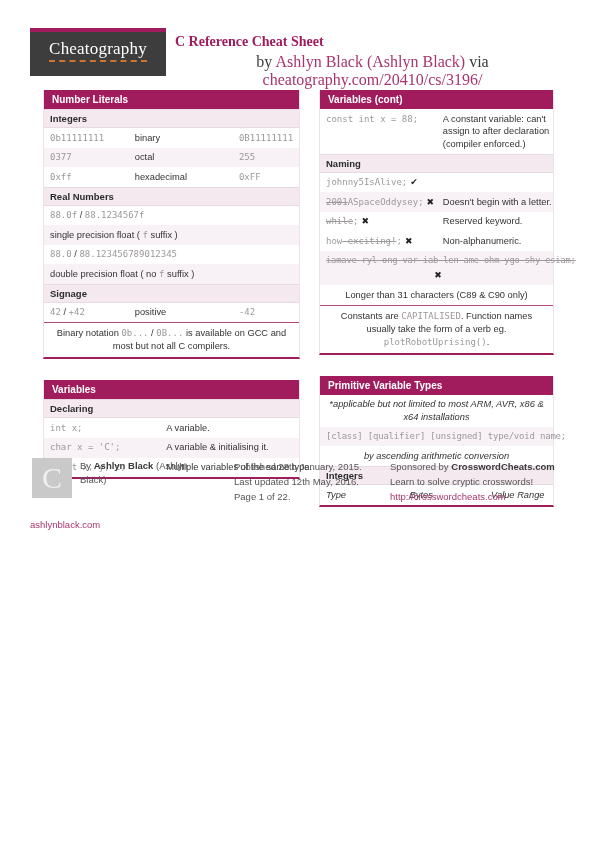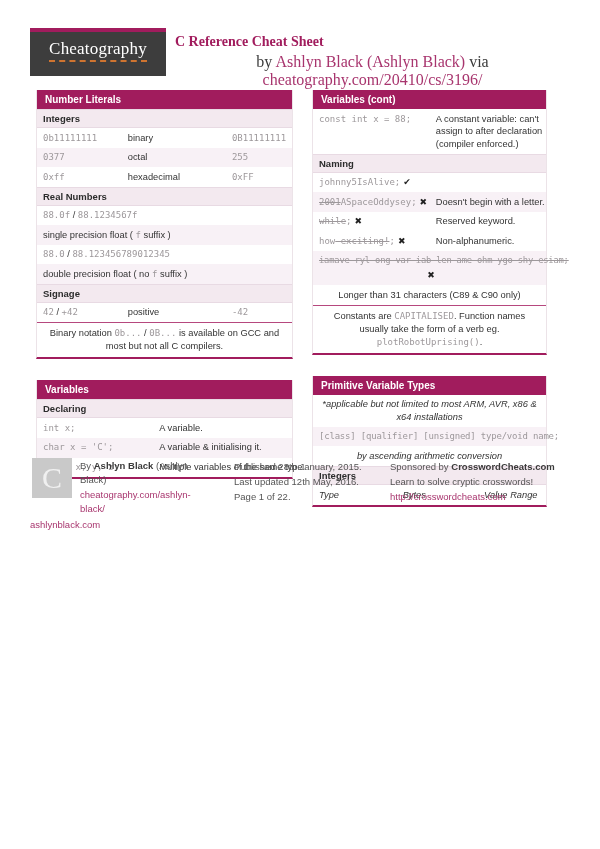--- a/index.html
+++ b/index.html
@@ -22,21 +22,21 @@
   
   .masthead{position:absolute;top:28px;left:30px;right:30px;height:50px;}
   .logo{position:absolute;left:0;top:0;width:136px;height:48px;background:#3d3d3d;text-align:center;cursor:pointer;text-decoration:underline;}
   .logo-stripe{height:4px;background:var(--brand);}
   .logo-text{display:inline-block;margin-top:7px;color:#fff;font-family:"Liberation Serif",serif;font-size:17px;letter-spacing:0.2px;border-bottom:2px dashed #cf7430;padding-bottom:1px;}
   .title-block{margin-left:145px;padding-top:6px;}
   .page-title{font-family:"Liberation Serif",serif;font-size:14px;font-weight:bold;color:var(--brand);}
   .byline{font-family:"Liberation Serif",serif;font-size:16px;color:#3a3a3a;margin-top:3px;text-align:center;}
   .byline a{color:var(--link);text-decoration:none;cursor:pointer;}
   
-  .columns{position:absolute;top:90px;left:36px;width:537px;display:flex;gap:19px;align-items:flex-start;}
+  .columns{position:absolute;top:90px;left:43px;width:537px;display:flex;gap:19px;align-items:flex-start;}
   .col{display:block;}
   .col-left{width:257px;}
   .col-right{width:235px;}
   .card{margin-bottom:21px;border-left:1px solid #ece3e8;border-right:1px solid #ece3e8;border-bottom:2px solid var(--brand);background:#fff;}
   .card-title{background:var(--brand);color:#fff;font-weight:bold;font-size:10px;padding:4px 8px;}
   .subhead{background:var(--subhead-bg);border-top:1px solid var(--subhead-border);border-bottom:1px solid var(--subhead-border);font-weight:bold;font-size:9.5px;color:#2c2c2c;padding:3px 6px;}
   .row{font-size:9.3px;color:var(--text);padding:3.5px 6px;line-height:1.35;gap:24px;}
   .row.alt{background:var(--row-pink);}
   .row.center{text-align:center;}
   .row.italic{font-style:italic;}
@@ -184,21 +184,20 @@
       </div>
     </section>
 
   </div>
 </main>
 
 <footer class="footer">
   <div class="avatar"><span class="avatar-letter">C</span></div>
   <div class="f-col1">
     <span>By </span><span class="f-bold">Ashlyn Black</span><span> (Ashlyn Black)</span><br>
-    <a class="f-link">cheatography.com/ashlyn-black/</a>
   </div>
   <a class="f-link f-site">ashlynblack.com</a>
   <div class="f-col2">
     <div>Published 28th January, 2015.</div>
     <div>Last updated 12th May, 2016.</div>
     <div>Page 1 of 22.</div>
   </div>
   <div class="f-col3">
     <div><span>Sponsored by </span><span class="f-bold">CrosswordCheats.com</span></div>
     <div>Learn to solve cryptic crosswords!</div>

